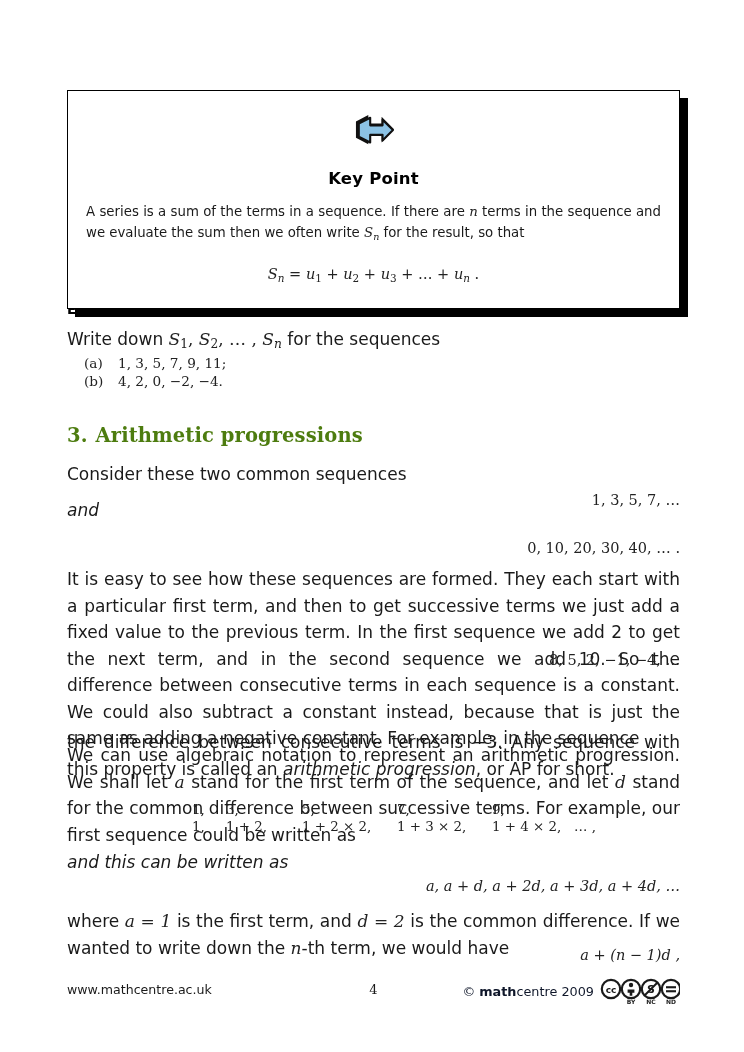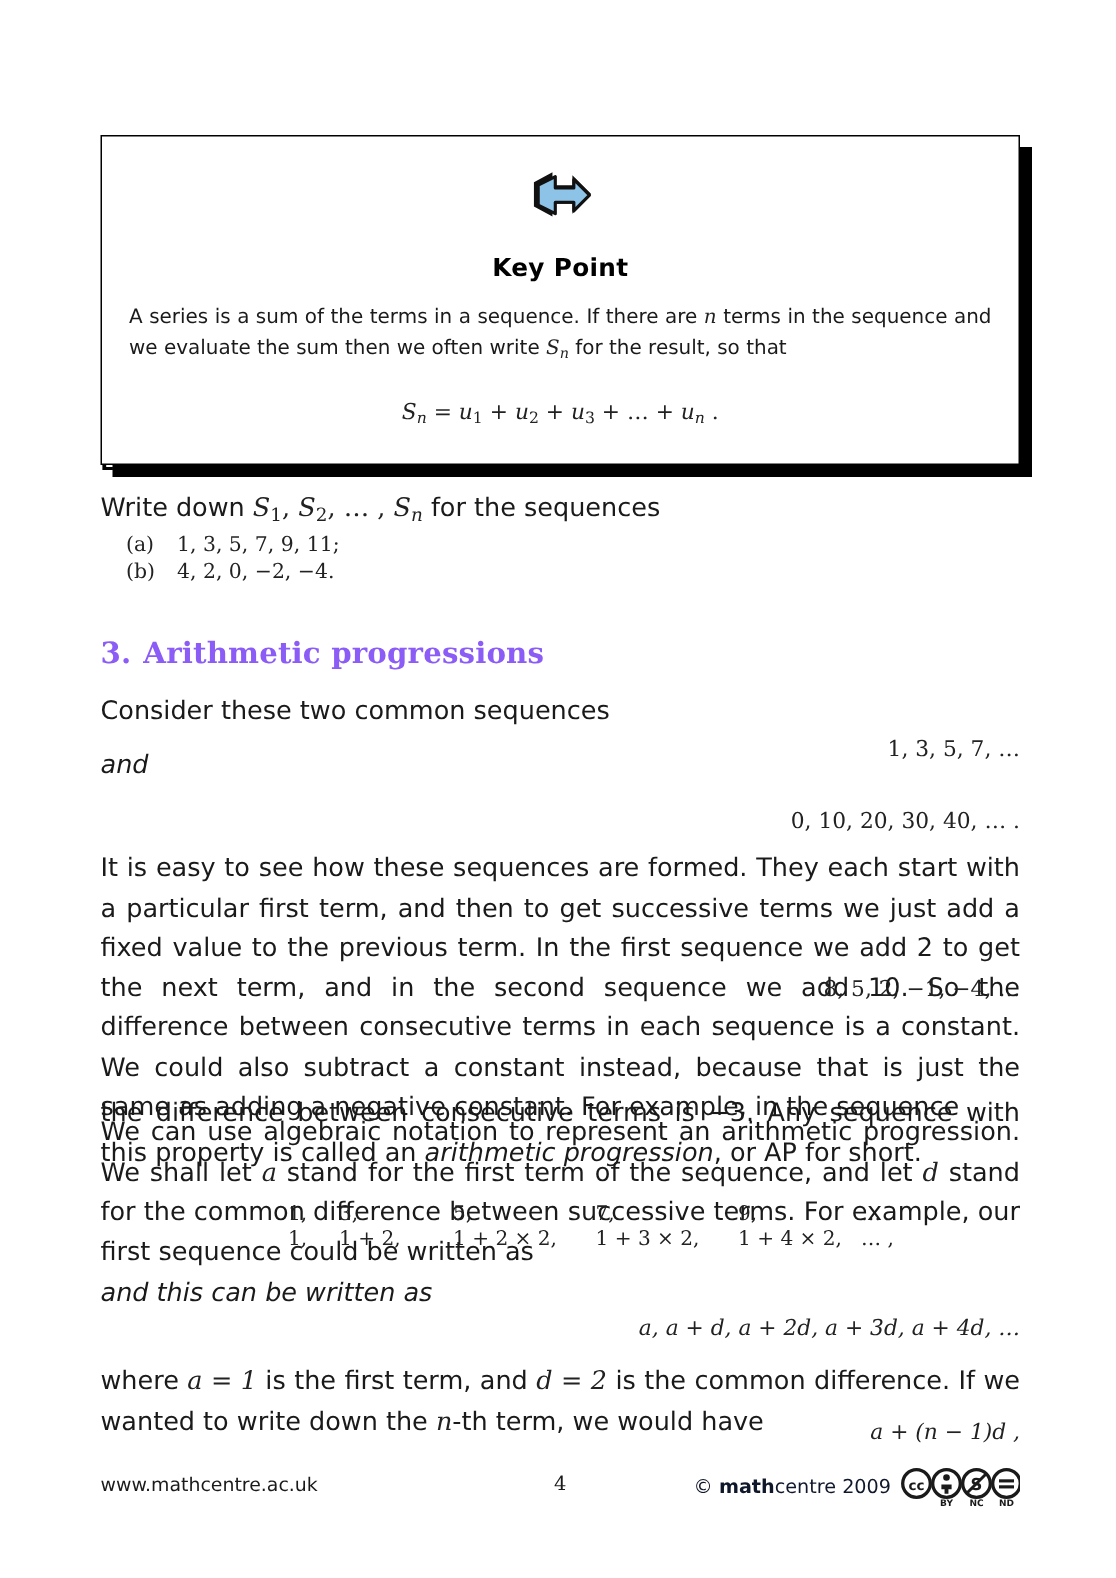--- a/index.html
+++ b/index.html
@@ -92,21 +92,21 @@
     color: #000;
     letter-spacing: 0.1px;
   }
 
   .section-head {
     position: absolute;
     left: 67px;
     font-family: "DejaVu Serif", serif;
     font-weight: bold;
     font-size: 19.5px;
-    color: #8b5cf6;
+    color: #4d7c0f;
     letter-spacing: 0.1px;
   }
   .section-head .sec-num { margin-right: 8px; }
 
   
   .math {
     font-family: "DejaVu Serif", serif;
     font-style: italic;
     color: #222;
   }

